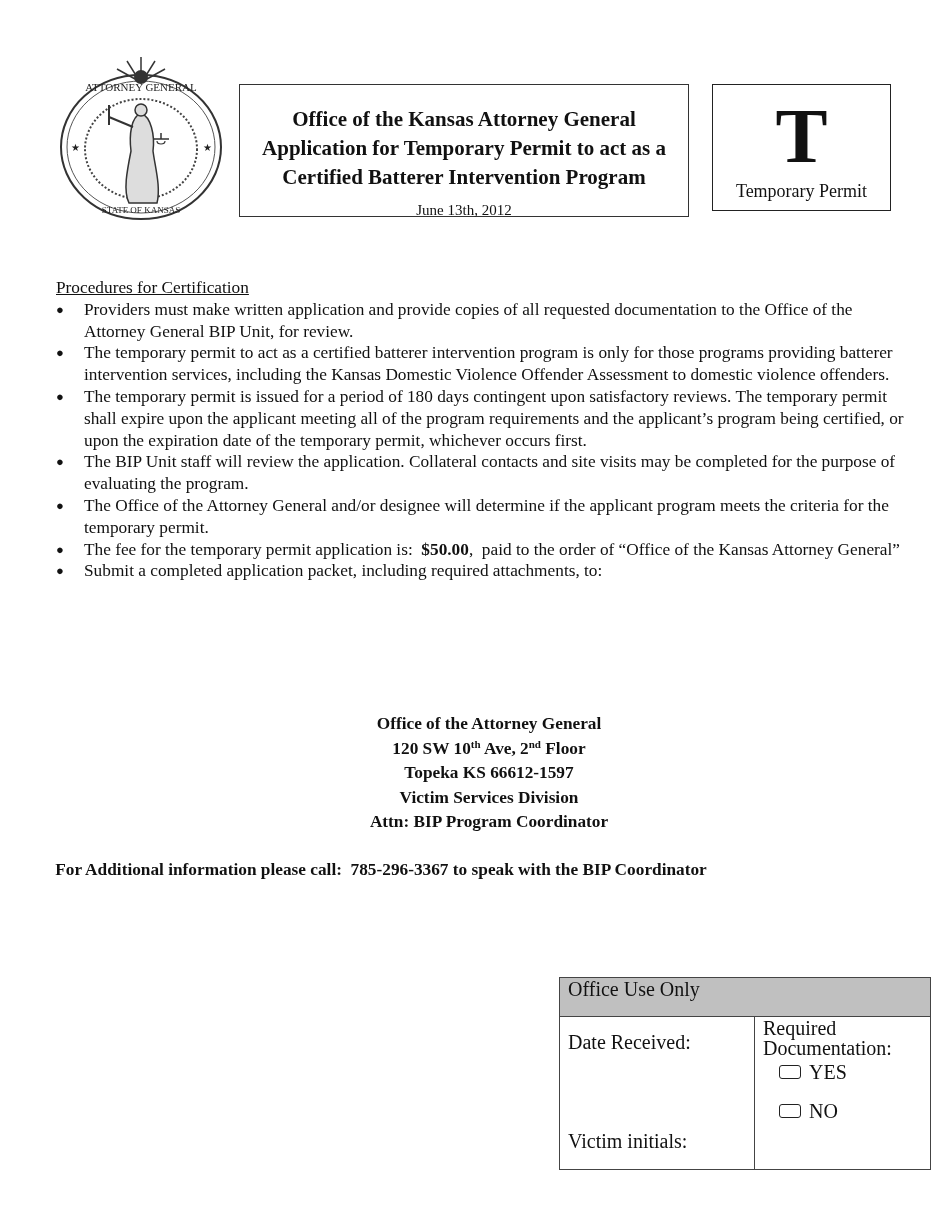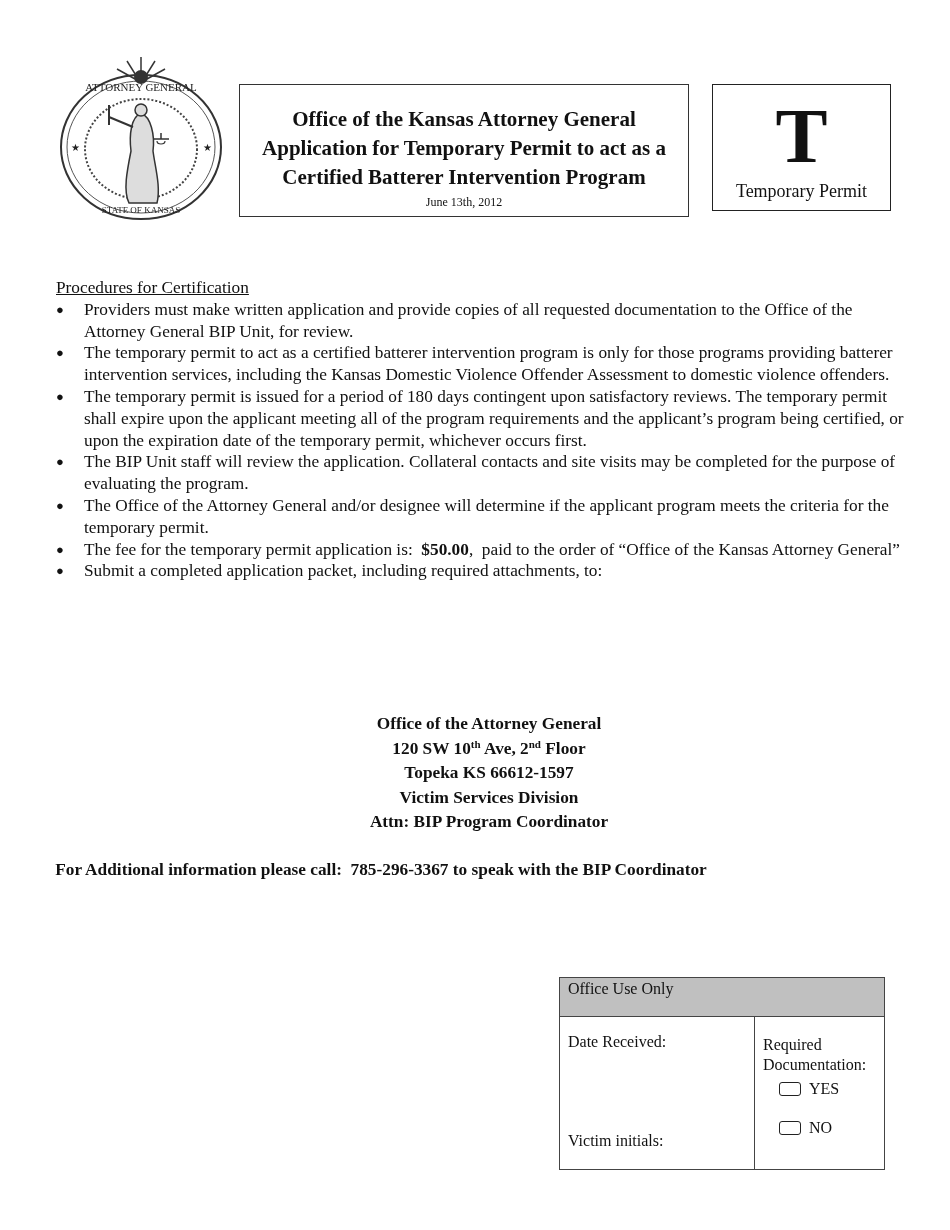--- a/index.html
+++ b/index.html
@@ -16,21 +16,21 @@
     .title-box {
       position: absolute; left: 239px; top: 84px; width: 450px; height: 133px;
       border: 1.5px solid #333;
       text-align: center;
       padding-top: 20px;
     }
     .title-line {
       font-weight: bold; font-size: 21px; line-height: 29px;
     }
     .title-date {
-      font-size: 12px; line-height: 20px; margin-top: 0px;
+      font-size: 15px; line-height: 20px; margin-top: 8px;
     }
     .permit-box {
       position: absolute; left: 712px; top: 84px; width: 179px; height: 127px;
       border: 1.5px solid #222;
       text-align: center;
     }
     .permit-letter {
       font-family: "Liberation Serif", serif;
       font-weight: bold; font-size: 78px; line-height: 78px;
       margin-top: 12px;
@@ -53,34 +53,34 @@
     .address {
       position: absolute; left: 0; top: 712px; width: 978px;
       text-align: center; font-weight: bold; font-size: 17.3px; line-height: 24.6px;
     }
     .address sup { font-size: 11px; line-height: 0; vertical-align: 6px; }
     .contact-line {
       position: absolute; left: 0; top: 860px; width: 762px;
       text-align: center; font-weight: bold; font-size: 17.3px;
     }
     .office-box {
-      position: absolute; left: 559px; top: 977px; width: 326px; height: 193px;
+      position: absolute; left: 559px; top: 977px; width: 372px; height: 193px;
       border: 1px solid #444;
-      font-size: 16px; line-height: 20px;
+      font-size: 20px; line-height: 20px;
     }
     .office-header {
       height: 39px; background: #c0c0c0; border-bottom: 1px solid #444;
       padding: 1px 8px;
     }
     .office-body { display: flex; height: 152px; }
     .office-left {
       width: 195px; border-right: 1px solid #444; padding: 15px 8px; position: relative;
     }
     .staff-initials { position: absolute; left: 8px; top: 114px; }
-    .office-right { flex: 1; padding: 18px 8px; }
+    .office-right { flex: 1; padding: 1px 8px; }
     .check-row { display: flex; align-items: center; margin-left: 16px; }
     .check-row.yes { margin-top: 4px; }
     .check-row.no { margin-top: 19px; }
     .checkbox {
       width: 22px; height: 14px; border: 1.3px solid #222; border-radius: 3px;
       margin-right: 8px;
     }
   </style>
 </head>
 <body>

